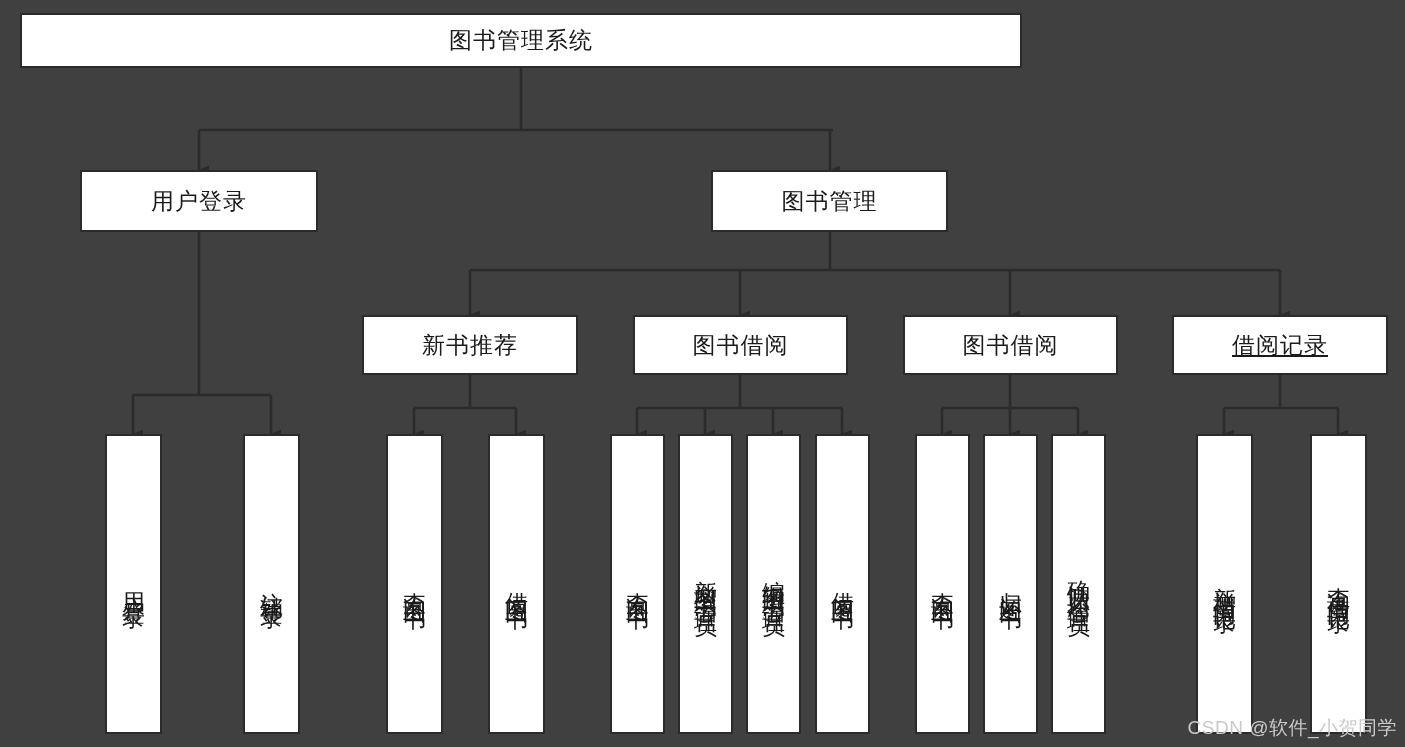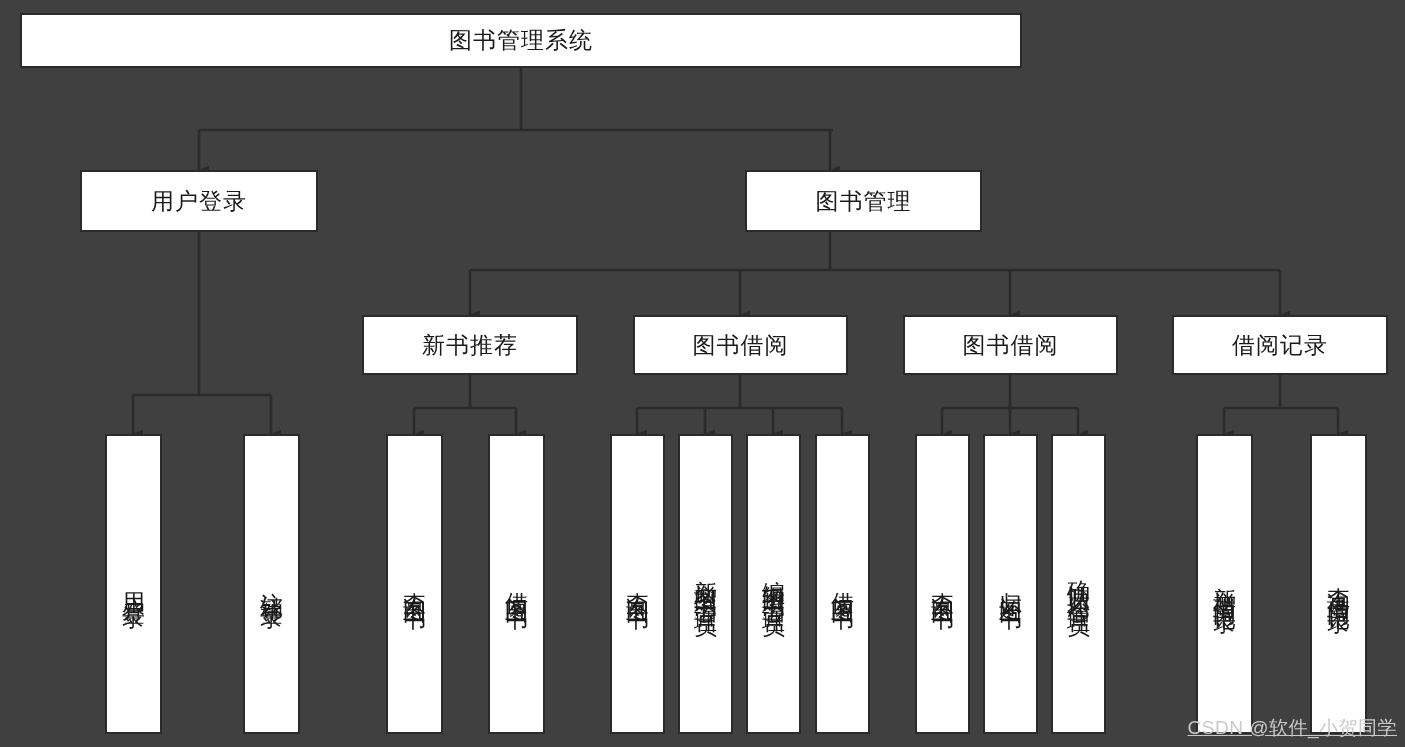--- a/index.html
+++ b/index.html
@@ -50,21 +50,20 @@
     white-space: nowrap;
   }
   .watermark {
     position: absolute;
     right: 8px;
     bottom: 6px;
     font-size: 19px;
     color: #c9c9c9;
     white-space: nowrap;
     letter-spacing: 0.5px;
-    text-decoration: underline;
   }
 </style>
 </head>
 <body>
 
 <div id="canvas">
 
   <svg id="wires" viewBox="0 0 1405 747">
     <defs>
       <marker id="arrow" markerWidth="9" markerHeight="11" refX="4.5" refY="10.4" orient="auto" markerUnits="userSpaceOnUse">
@@ -115,34 +114,34 @@
     </g>
   </svg>
 
   <div class="node horiz" style="left:20px; top:13px; width:1002px; height:55px;">
     <span>图书管理系统</span>
   </div>
 
   <div class="node horiz" style="left:80px; top:170px; width:238px; height:62px;">
     <span>用户登录</span>
   </div>
-  <div class="node horiz" style="left:711px; top:170px; width:237px; height:62px;margin-left:34px;">
+  <div class="node horiz" style="left:711px; top:170px; width:237px; height:62px;">
     <span>图书管理</span>
   </div>
 
   <div class="node horiz" style="left:362px; top:315px; width:216px; height:60px;font-family:Liberation Serif, serif;">
     <span>新书推荐</span>
   </div>
   <div class="node horiz" style="left:633px; top:315px; width:215px; height:60px;">
     <span>图书借阅</span>
   </div>
   <div class="node horiz" style="left:903px; top:315px; width:215px; height:60px;">
     <span>图书借阅</span>
   </div>
-  <div class="node horiz" style="left:1172px; top:315px; width:216px; height:60px;">
+  <div class="node horiz" style="left:1172px; top:315px; width:216px; height:60px;text-decoration:underline;">
     <span>借阅记录</span>
   </div>
 
   <div class="node leaf" style="left:105px; top:434px; width:57px; height:300px;">
     <span class="leaf-text">用户登录</span>
   </div>
   <div class="node leaf" style="left:243px; top:434px; width:57px; height:300px;">
     <span class="leaf-text">注销登录</span>
   </div>
 

